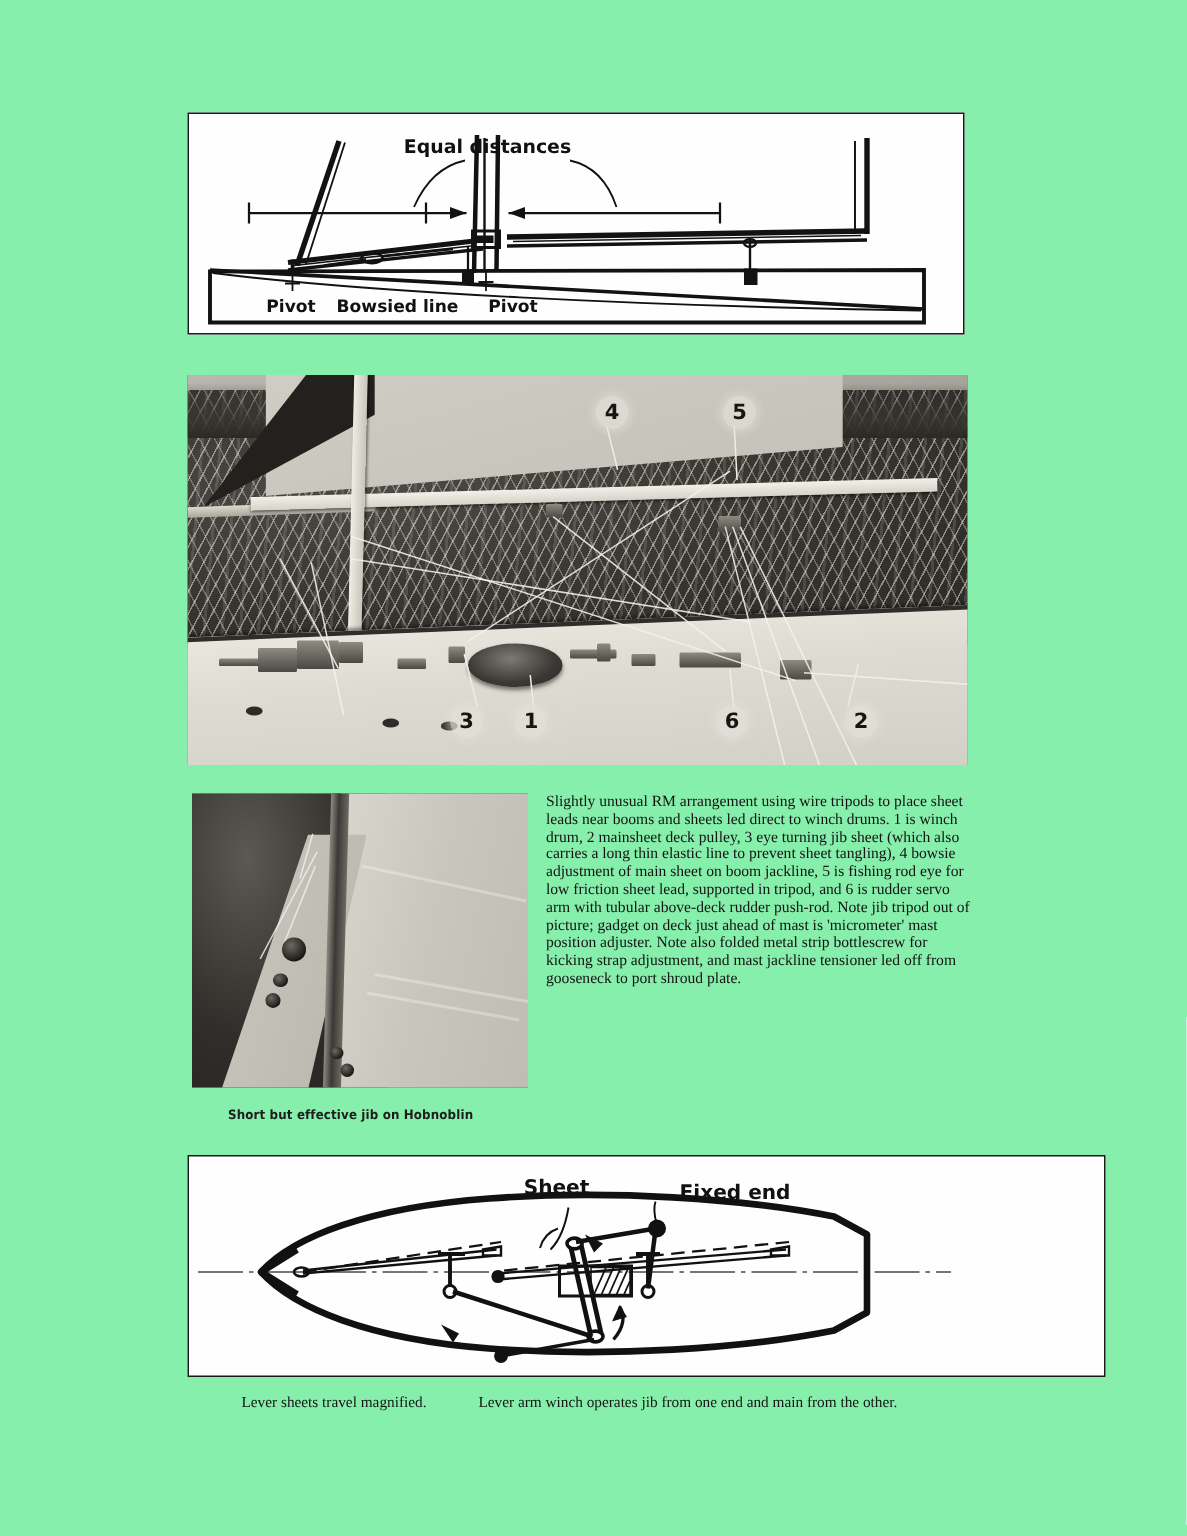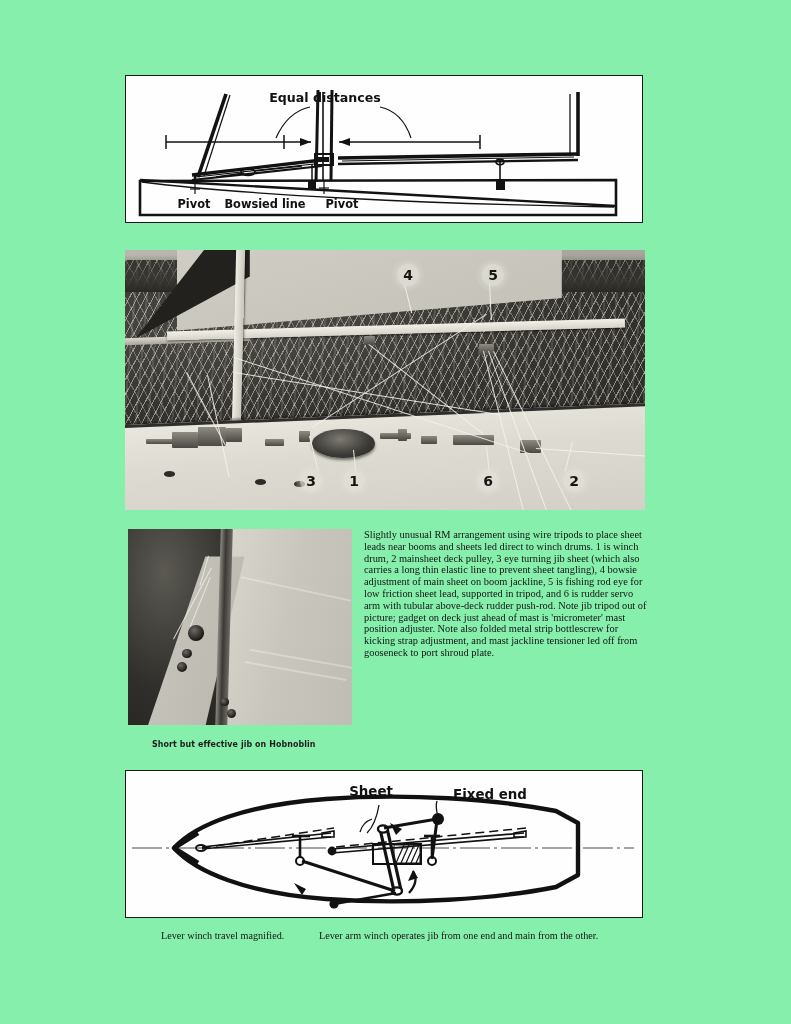--- a/index.html
+++ b/index.html
@@ -218,21 +218,21 @@
     font-weight: 600;
     letter-spacing: .1px;
     color: #1d1d1d;
     transform: scaleX(.92);
     transform-origin: 0 0;
   }
   .fig-bottom {
     position: absolute;
     left: 125px;
     top: 770px;
-    width: 518px;
+    width: 612px;
     height: 148px;
     border: 1.6px solid #1a1a1a;
     background: #fefefe;
     box-sizing: border-box;
   }
   .caption-bottom-row {
     position: absolute;
     left: 125px;
     top: 930px;
     width: 520px;
@@ -472,17 +472,17 @@
       <path d="M234,61 C236,54 240,50 246,48" fill="none" stroke="#111111" stroke-width="1.3"></path>
 
       <path d="M311,30 C309,36 311,42 312,46" fill="none" stroke="#111111" stroke-width="1.3"></path>
 
       <text class="sans-label" x="245" y="25" text-anchor="middle" font-size="13.4" fill="#111111">Sheet</text>
       <text class="sans-label" x="364" y="28" text-anchor="middle" font-size="13.4" fill="#111111">Fixed end</text>
     </svg>
   </div>
 
   <div class="caption-bottom-row">
-    <span class="cb-left">Lever winch travel magnified.</span>
+    <span class="cb-left">Lever sheets travel magnified.</span>
     <span class="cb-right">Lever arm winch operates jib from one end and main from the other.</span>
   </div>
 
 </div>
 
 </body></html>

